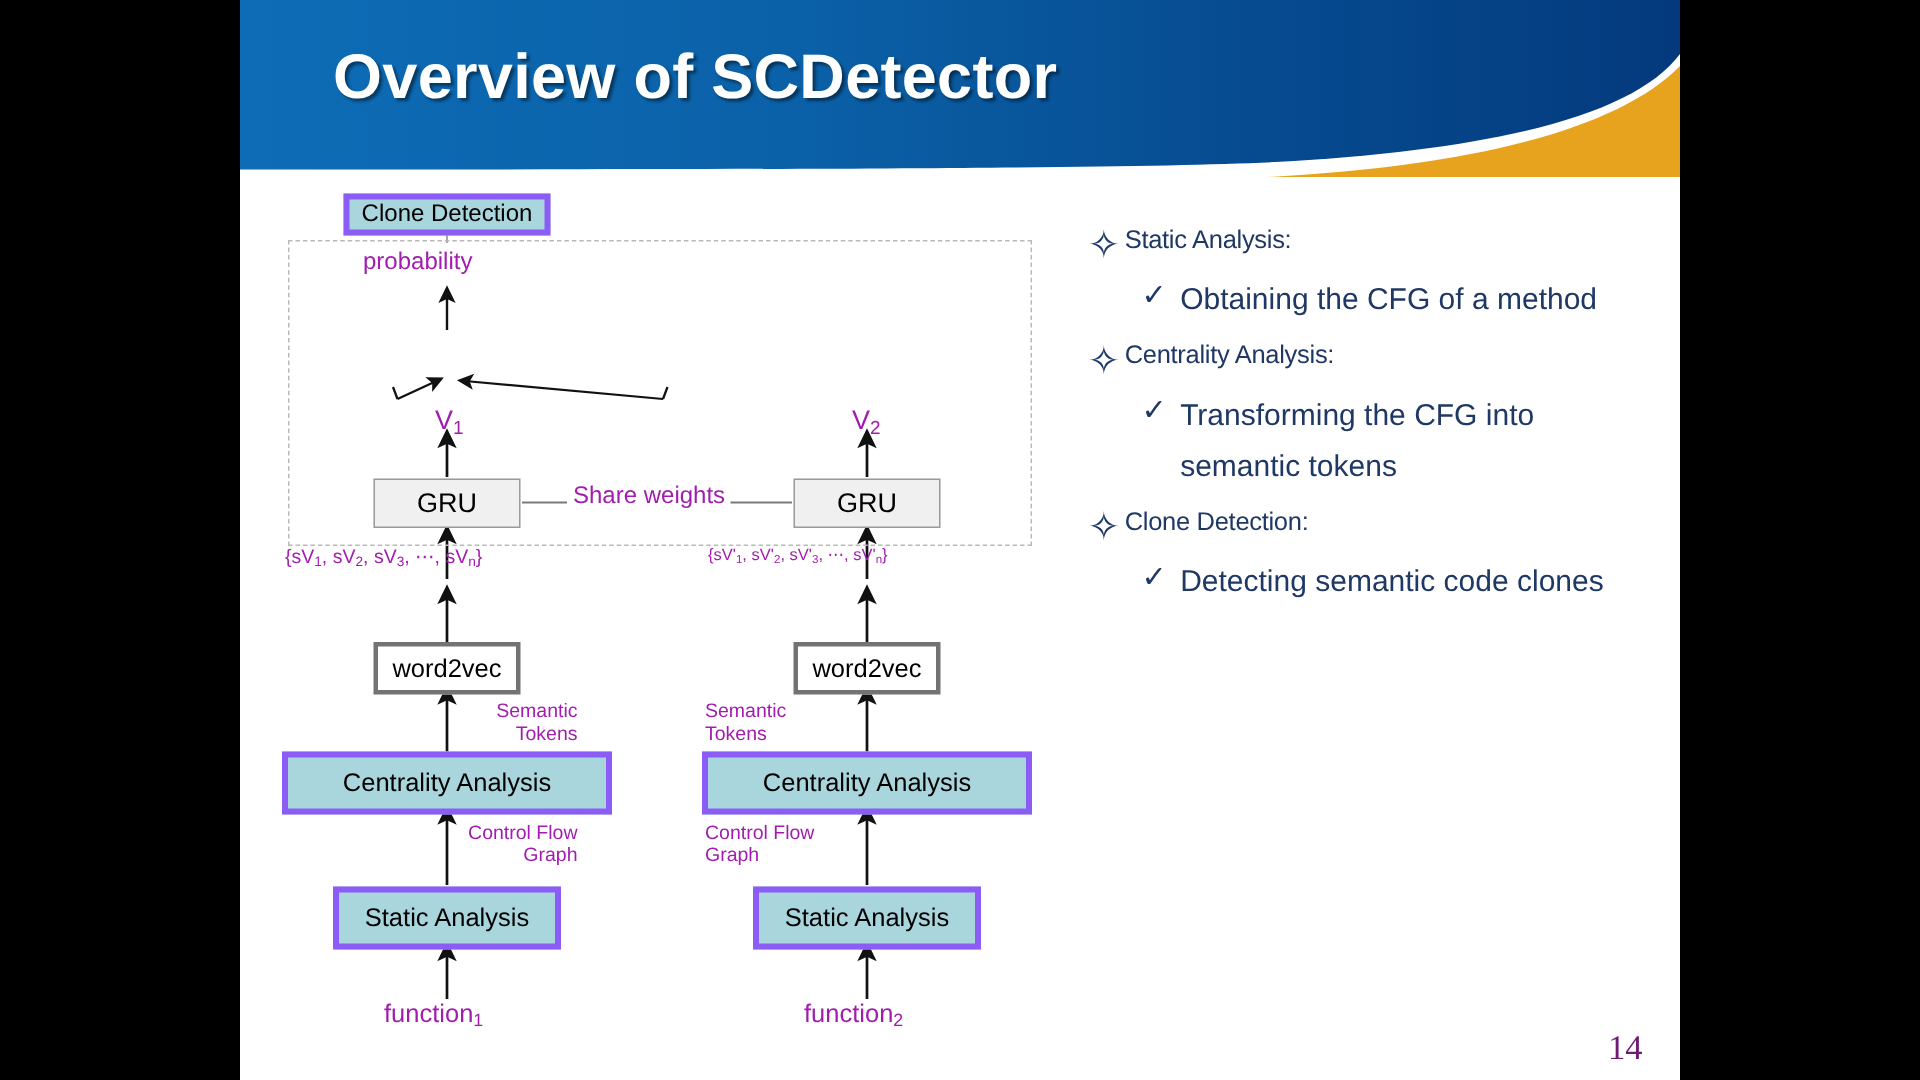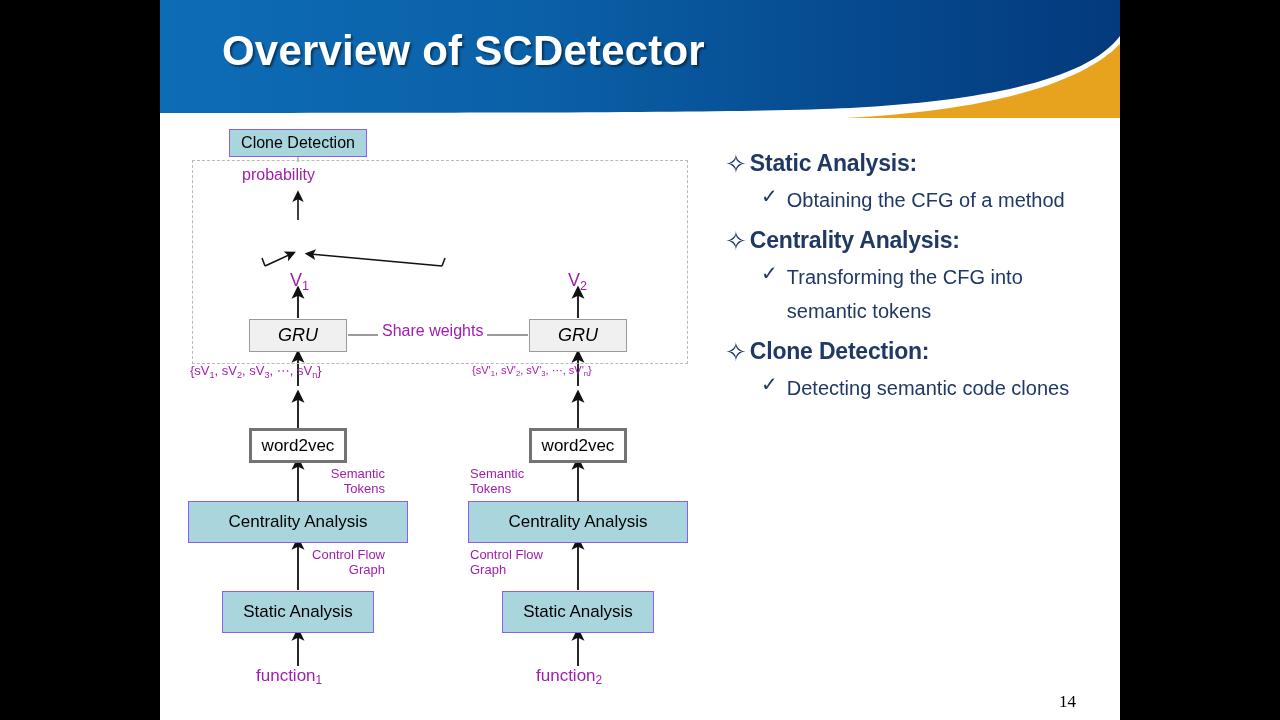--- a/index.html
+++ b/index.html
@@ -54,22 +54,22 @@
   }
 
   
   .dg-box {
     position: absolute;
     display: flex; align-items: center; justify-content: center;
     font-family: "Liberation Sans", sans-serif;
     color: #000;
     white-space: nowrap;
   }
-  .box-teal  { background: #a9d5dd; border: 1px solid #8b5cf6; }
-  .box-gray  { background: #f0f0f0; border: 1px solid #9a9a9a; font-style: italic; }
+  .box-teal  { background: #a9d5dd; border: 4px solid #8b5cf6; }
+  .box-gray  { background: #f0f0f0; border: 1px solid #9a9a9a; }
   .box-white { background: #ffffff; border: 3px solid #737373; }
   .box-oval  {
     background: #ffffff; border: 1px solid #3c3c3c;
     border-radius: 16px; font-style: italic;
   }
   .dashed-region {
     position: absolute;
     border: 1px dashed #b9b9b9;
     background: transparent;
   }
@@ -83,41 +83,41 @@
   .b-level1 {
     display: flex; align-items: flex-start;
     margin-bottom: 4px;
   }
   .b-star {
     color: #1f3864; font-size: 26px; line-height: 1.1;
     margin-right: 3px; flex: 0 0 auto;
     font-family: "DejaVu Sans", sans-serif;
   }
   .b-level1-text {
-    font-size: 23px; font-weight: bold; color: #1f3864;
+    font-size: 17px; font-weight: normal; color: #1f3864;
     line-height: 1.2; letter-spacing: -0.2px;
   }
   .b-level2 {
     display: flex; align-items: flex-start;
     margin: 2px 0 10px 36px;
   }
   .b-check {
     color: #1f3864; font-size: 20px; line-height: 1.35;
     margin-right: 9px; flex: 0 0 auto;
     font-family: "DejaVu Sans", sans-serif;
   }
   .b-level2-text {
     font-size: 20px; color: #1f3864; line-height: 1.72;
     max-width: 290px;
   }
 
   
   #page-num {
-    position: absolute; right: 44px; bottom: 8px;
-    font-size: 17px; color: #000000;
+    position: absolute; right: 25px; bottom: 8px;
+    font-size: 23px; color: #701a75;
     font-family: "Liberation Serif", serif;
   }
 </style>
 </head>
 <body>
 
 <div id="stage">
 
   <div class="bar bar-left"></div>
   <div class="bar bar-right"></div>

